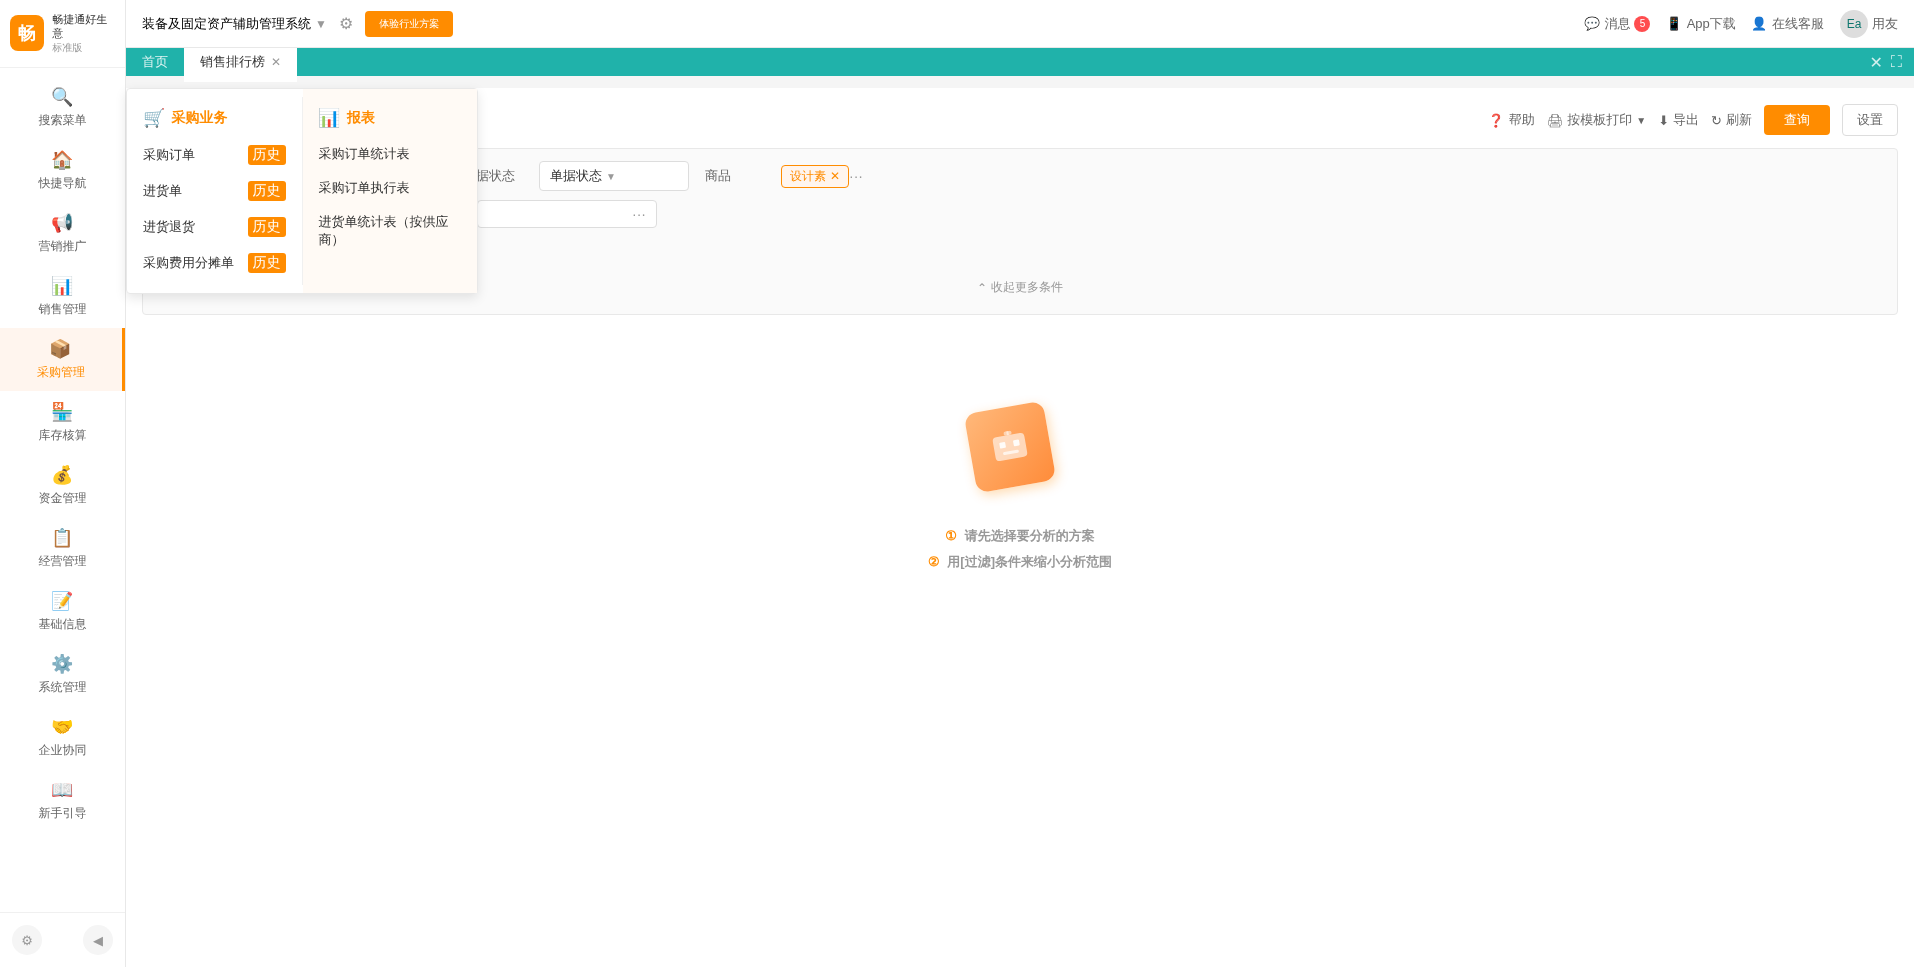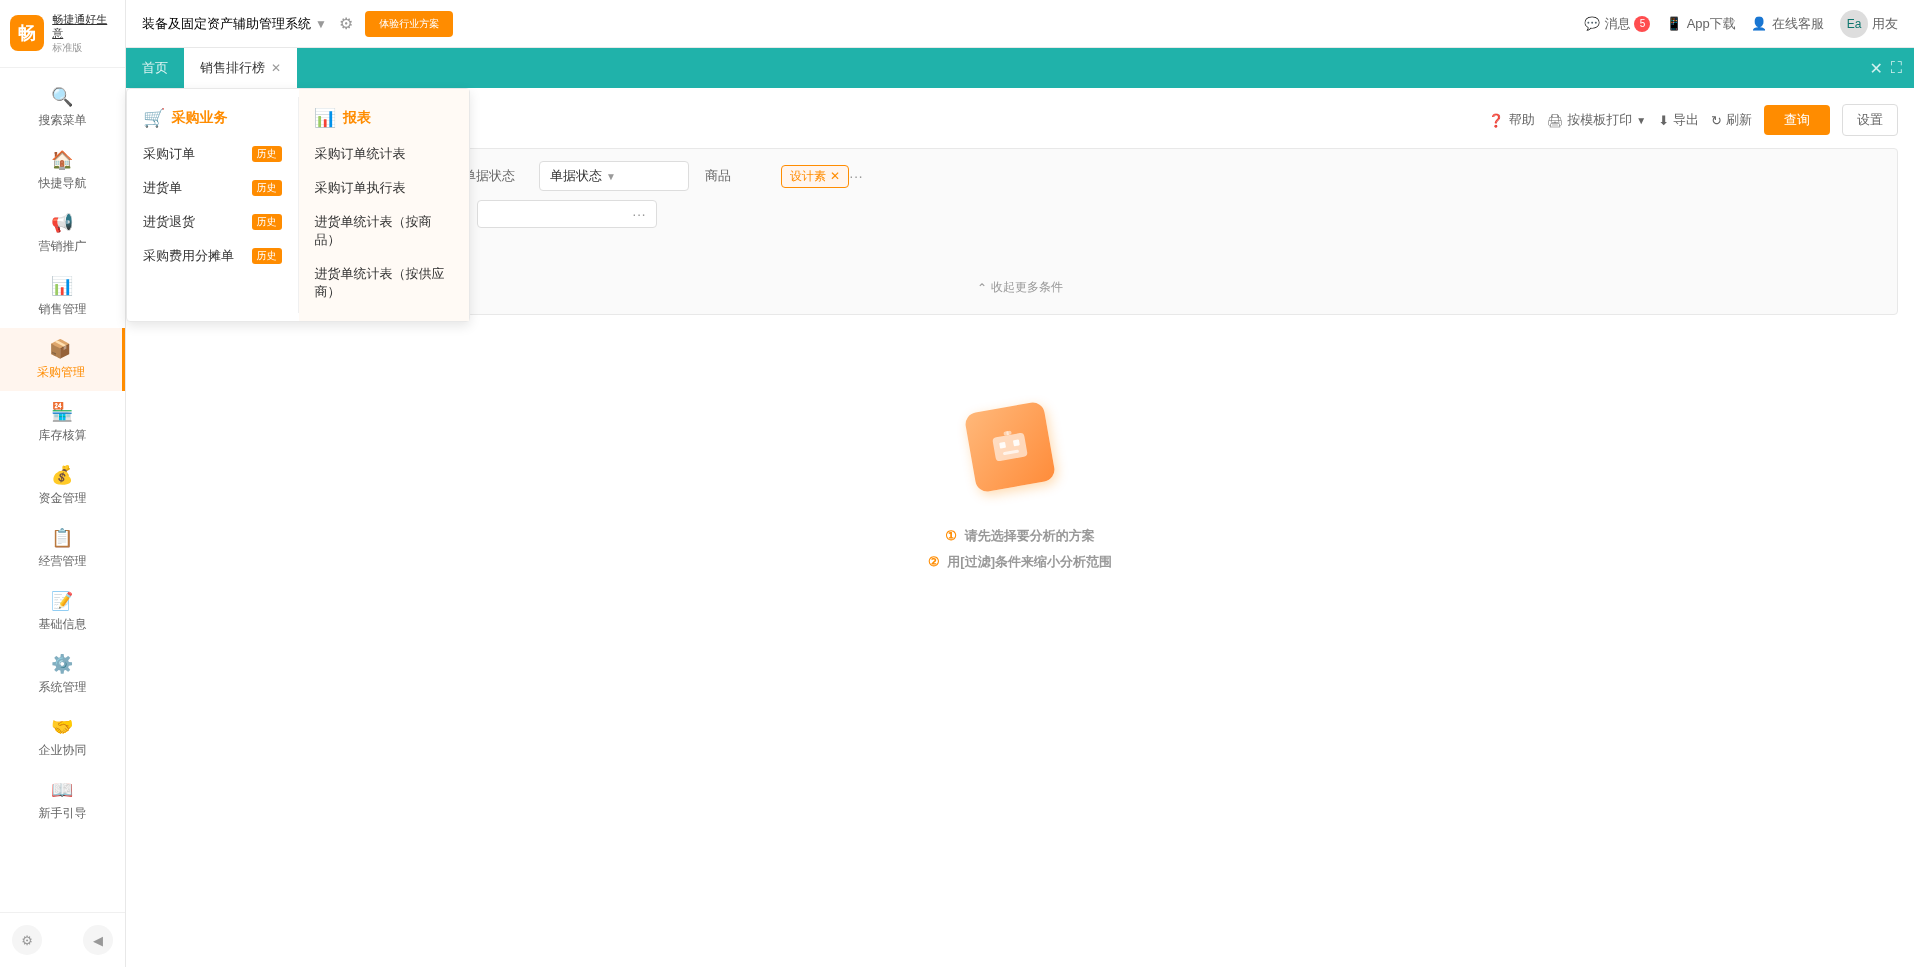--- a/index.html
+++ b/index.html
@@ -11,21 +11,21 @@
       border-right: 1px solid #e8e8e8; display: flex; flex-direction: column; z-index: 100;
     }
     .sidebar-logo {
       padding: 12px 10px; display: flex; align-items: center; gap: 8px;
       background: #fff; border-bottom: 1px solid #f0f0f0;
     }
     .logo-icon {
       width: 36px; height: 36px; background: #ff8c00; border-radius: 8px;
       display: flex; align-items: center; justify-content: center; color: #fff; font-size: 18px; font-weight: bold;
     }
-    .logo-text { font-size: 11px; color: #333; line-height: 1.3; text-decoration: underline; }
+    .logo-text { font-size: 11px; color: #333; line-height: 1.3; }
     .logo-badge { font-size: 10px; color: #999; }
     .sidebar-nav { flex: 1; overflow-y: auto; padding: 8px 0; }
     .nav-item {
       display: flex; flex-direction: column; align-items: center; padding: 10px 6px;
       cursor: pointer; color: #666; font-size: 12px; gap: 4px;
       transition: all 0.2s;
     }
     .nav-item.active { color: #ff8c00; background: #fff5ee; border-right: 3px solid #ff8c00; }
     .nav-item .nav-icon { font-size: 18px; }
     .sidebar-bottom {
@@ -57,21 +57,21 @@
       background: #ff4d4f; color: #fff; border-radius: 50%;
       width: 16px; height: 16px; font-size: 10px; display: flex; align-items: center; justify-content: center;
     }
     .user-avatar {
       width: 28px; height: 28px; border-radius: 50%; background: #ddd;
       display: flex; align-items: center; justify-content: center; color: #0f766e; font-size: 12px;
     }
 
     
     .tabs-bar {
-      position: fixed; left: 126px; top: 48px; right: 0; height: 40px;
+      position: fixed; left: 126px; top: 48px; right: 0; height: 28px;
       background: #20b2aa; display: flex; align-items: center; z-index: 98;
     }
     .tab-item {
       height: 40px; padding: 0 16px; display: flex; align-items: center; gap: 6px;
       cursor: pointer; font-size: 13px; color: rgba(255,255,255,0.85);
     }
     .tab-item.active { background: #fff; color: #333; }
     .tab-close { font-size: 12px; cursor: pointer; color: #999; }
     .tabs-right {
       margin-left: auto; display: flex; align-items: center; gap: 8px; padding-right: 12px;
@@ -147,21 +147,21 @@
       display: flex; align-items: center; gap: 6px; padding: 6px 16px 8px;
       color: #ff8c00; font-size: 14px; font-weight: bold;
     }
     .menu-section-icon { font-size: 18px; }
     .menu-item {
       display: flex; align-items: center; justify-content: space-between;
       padding: 8px 16px; cursor: pointer; color: #333; font-size: 13px;
     }
     .menu-badge {
       background: #ff8c00; color: #fff; border-radius: 3px;
-      padding: 1px 5px; font-size: 10px;
+      padding: 1px 5px; font-size: 14px;
     }
     .menu-divider { width: 1px; background: #f0f0f0; margin: 8px 0; }
     .menu-right-section { flex: 1; padding: 12px 0; background: #fffaf5; }
 
     .chevron-icon { font-size: 10px; color: #999; }
     .dots-icon { color: #999; font-size: 14px; cursor: pointer; }
   </style>
 </head>
 <body>
 
@@ -404,19 +404,16 @@
       <span class="menu-section-icon">📊</span>
       <span>报表</span>
     </div>
     <div class="menu-item">
       <span>采购订单统计表</span>
     </div>
     <div class="menu-item">
       <span>采购订单执行表</span>
     </div>
     <div class="menu-item">
-      <span>进货单统计表（按商品）</span>
-    </div>
-    <div class="menu-item">
       <span>进货单统计表（按供应商）</span>
     </div>
   </div>
 </div>
 
 </body></html>

